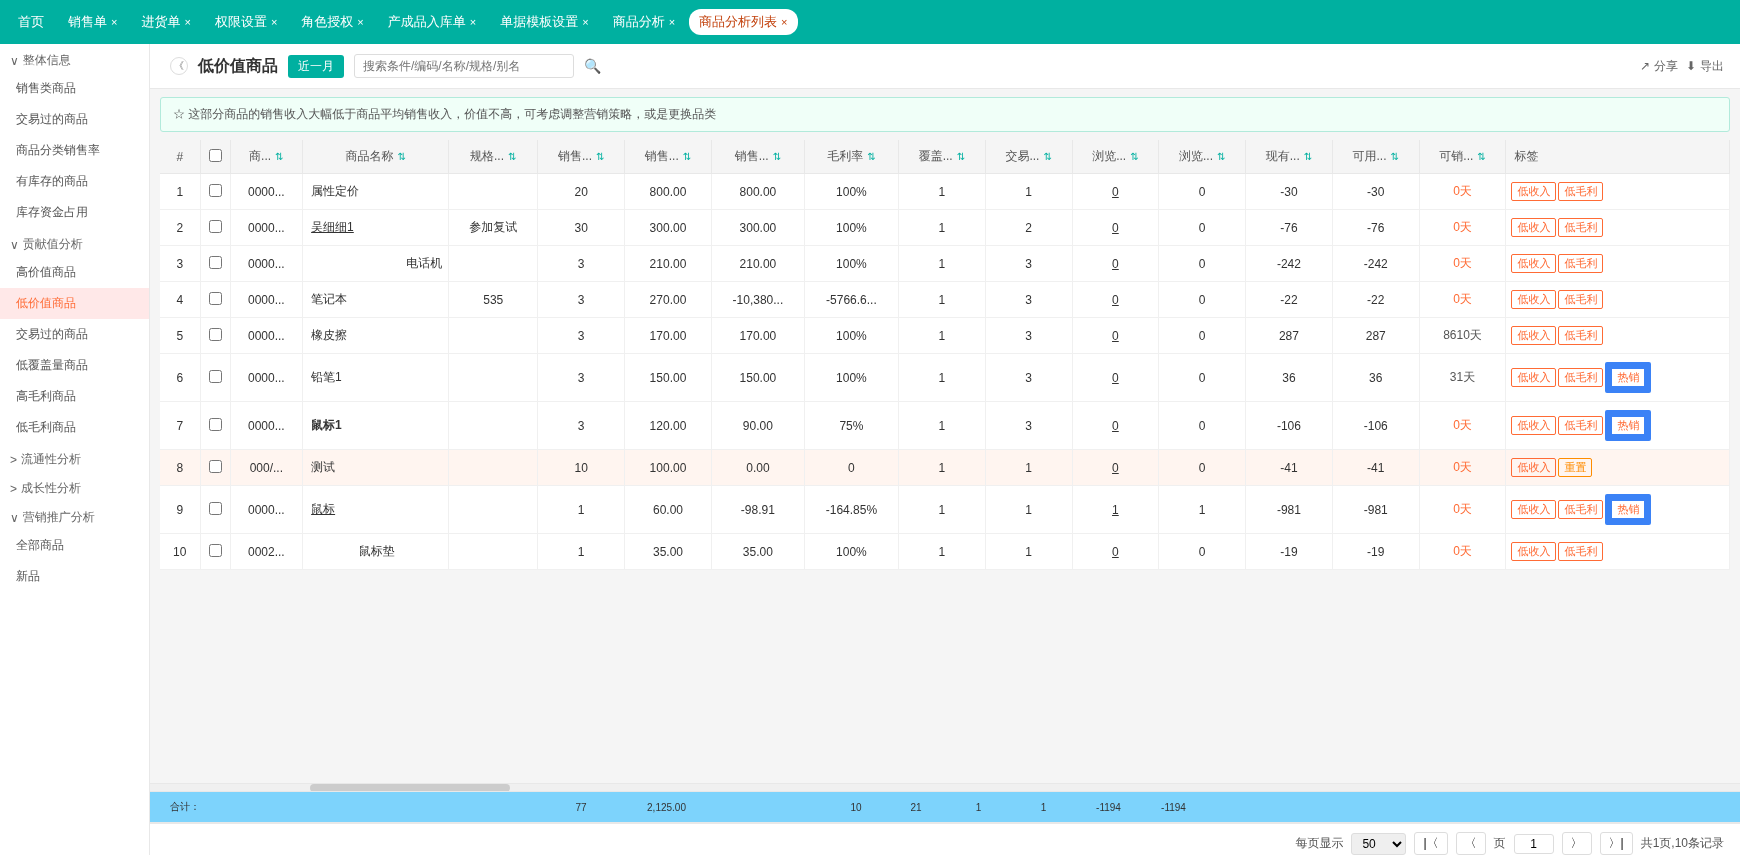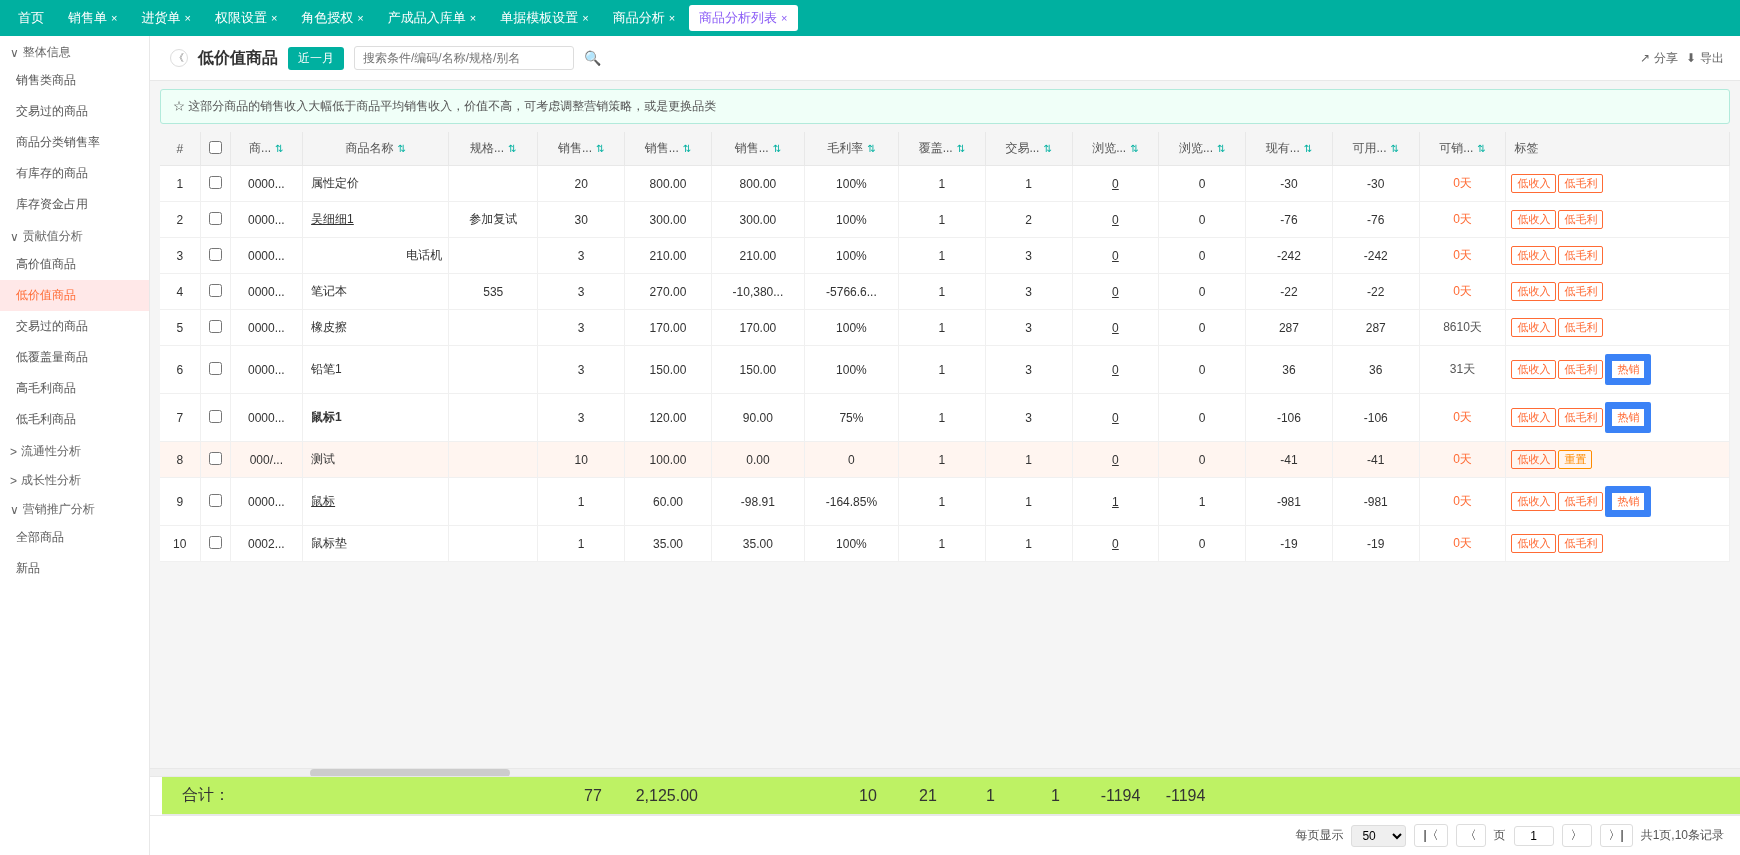--- a/index.html
+++ b/index.html
@@ -1,38 +1,38 @@
 <!DOCTYPE html>
 <html><head>
   <meta charset="utf-8">
   <style>
     * { margin: 0; padding: 0; box-sizing: border-box; }
     body { font-family: 'Microsoft YaHei', sans-serif; font-size: 12px; background: #f5f5f5; color: #333; width: 1740px; min-height: 855px; overflow-x: hidden; }
 
     
     .top-nav {
       background: #00b0a0;
-      height: 36px;
+      height: 44px;
       display: flex;
       align-items: center;
       padding: 0 8px;
       gap: 4px;
     }
     .nav-item {
       color: #fff;
       padding: 4px 10px;
       cursor: pointer;
       font-size: 13px;
       border-radius: 3px;
       white-space: nowrap;
       display: flex;
       align-items: center;
       gap: 4px;
     }
-    .nav-item.active { background: #fff; color: #8b5cf6; }
+    .nav-item.active { background: #fff; color: #c2410c; border-radius: 12px; }
     .nav-close { font-size: 11px; cursor: pointer; }
 
     
     .layout { display: flex; height: calc(855px - 36px); }
 
     
     .sidebar {
       width: 150px;
       background: #fff;
       border-right: 1px solid #e8e8e8;
@@ -538,21 +538,21 @@
     <td>1</td>
     <td>-981</td>
     <td>-981</td>
     <td style="color:#ff6b35;">0天</td>
     <td style="text-align:left; padding-left:4px;"><span class="tag-badge tag-low-income">低收入</span><span class="tag-badge tag-low-profit">低毛利</span><span class="tag-badge tag-hot">热销</span></td>
   </tr>
             <tr>
     <td>10</td>
     <td class="checkbox-cell"><input type="checkbox" style=""></td>
     <td>0002...</td>
-    <td style="text-align:left; padding-left:8px;">鼠标垫</td>
+    <td style="text-align:center; padding-left:8px;">鼠标垫</td>
     <td></td>
     <td>1</td>
     <td>35.00</td>
     <td>35.00</td>
     <td>100%</td>
     <td>1</td>
     <td>1</td>
     <td><span class="underline-link">0</span></td>
     <td>0</td>
     <td>-19</td>
@@ -562,21 +562,21 @@
   </tr>
           </tbody>
       </table>
     </div>
 
     <div class="scrollbar-area">
       <div class="scrollbar-thumb"></div>
     </div>
 
     <div class="footer">
-      <div style="background:#bef264; padding:8px 16px; display:flex; align-items:center; gap:0; font-size:16px; border-bottom:1px solid #e8e8e8;margin-left:12px;">
+      <div style="background:#7dd3fc; padding:8px 16px; display:flex; align-items:center; gap:0; font-size:10px; border-bottom:1px solid #e8e8e8;">
         <span style="min-width:380px; padding-left:4px;">合计：</span>
         <span style="min-width:70px; text-align:center;">77</span>
         <span style="min-width:70px; text-align:right;">2,125.00</span>
         <span style="min-width:70px; text-align:center;"></span>
         <span style="min-width:70px; text-align:center;"></span>
         <span style="min-width:60px; text-align:center;">10</span>
         <span style="min-width:60px; text-align:center;">21</span>
         <span style="min-width:65px; text-align:center;">1</span>
         <span style="min-width:65px; text-align:center;">1</span>
         <span style="min-width:65px; text-align:center;">-1194</span>

